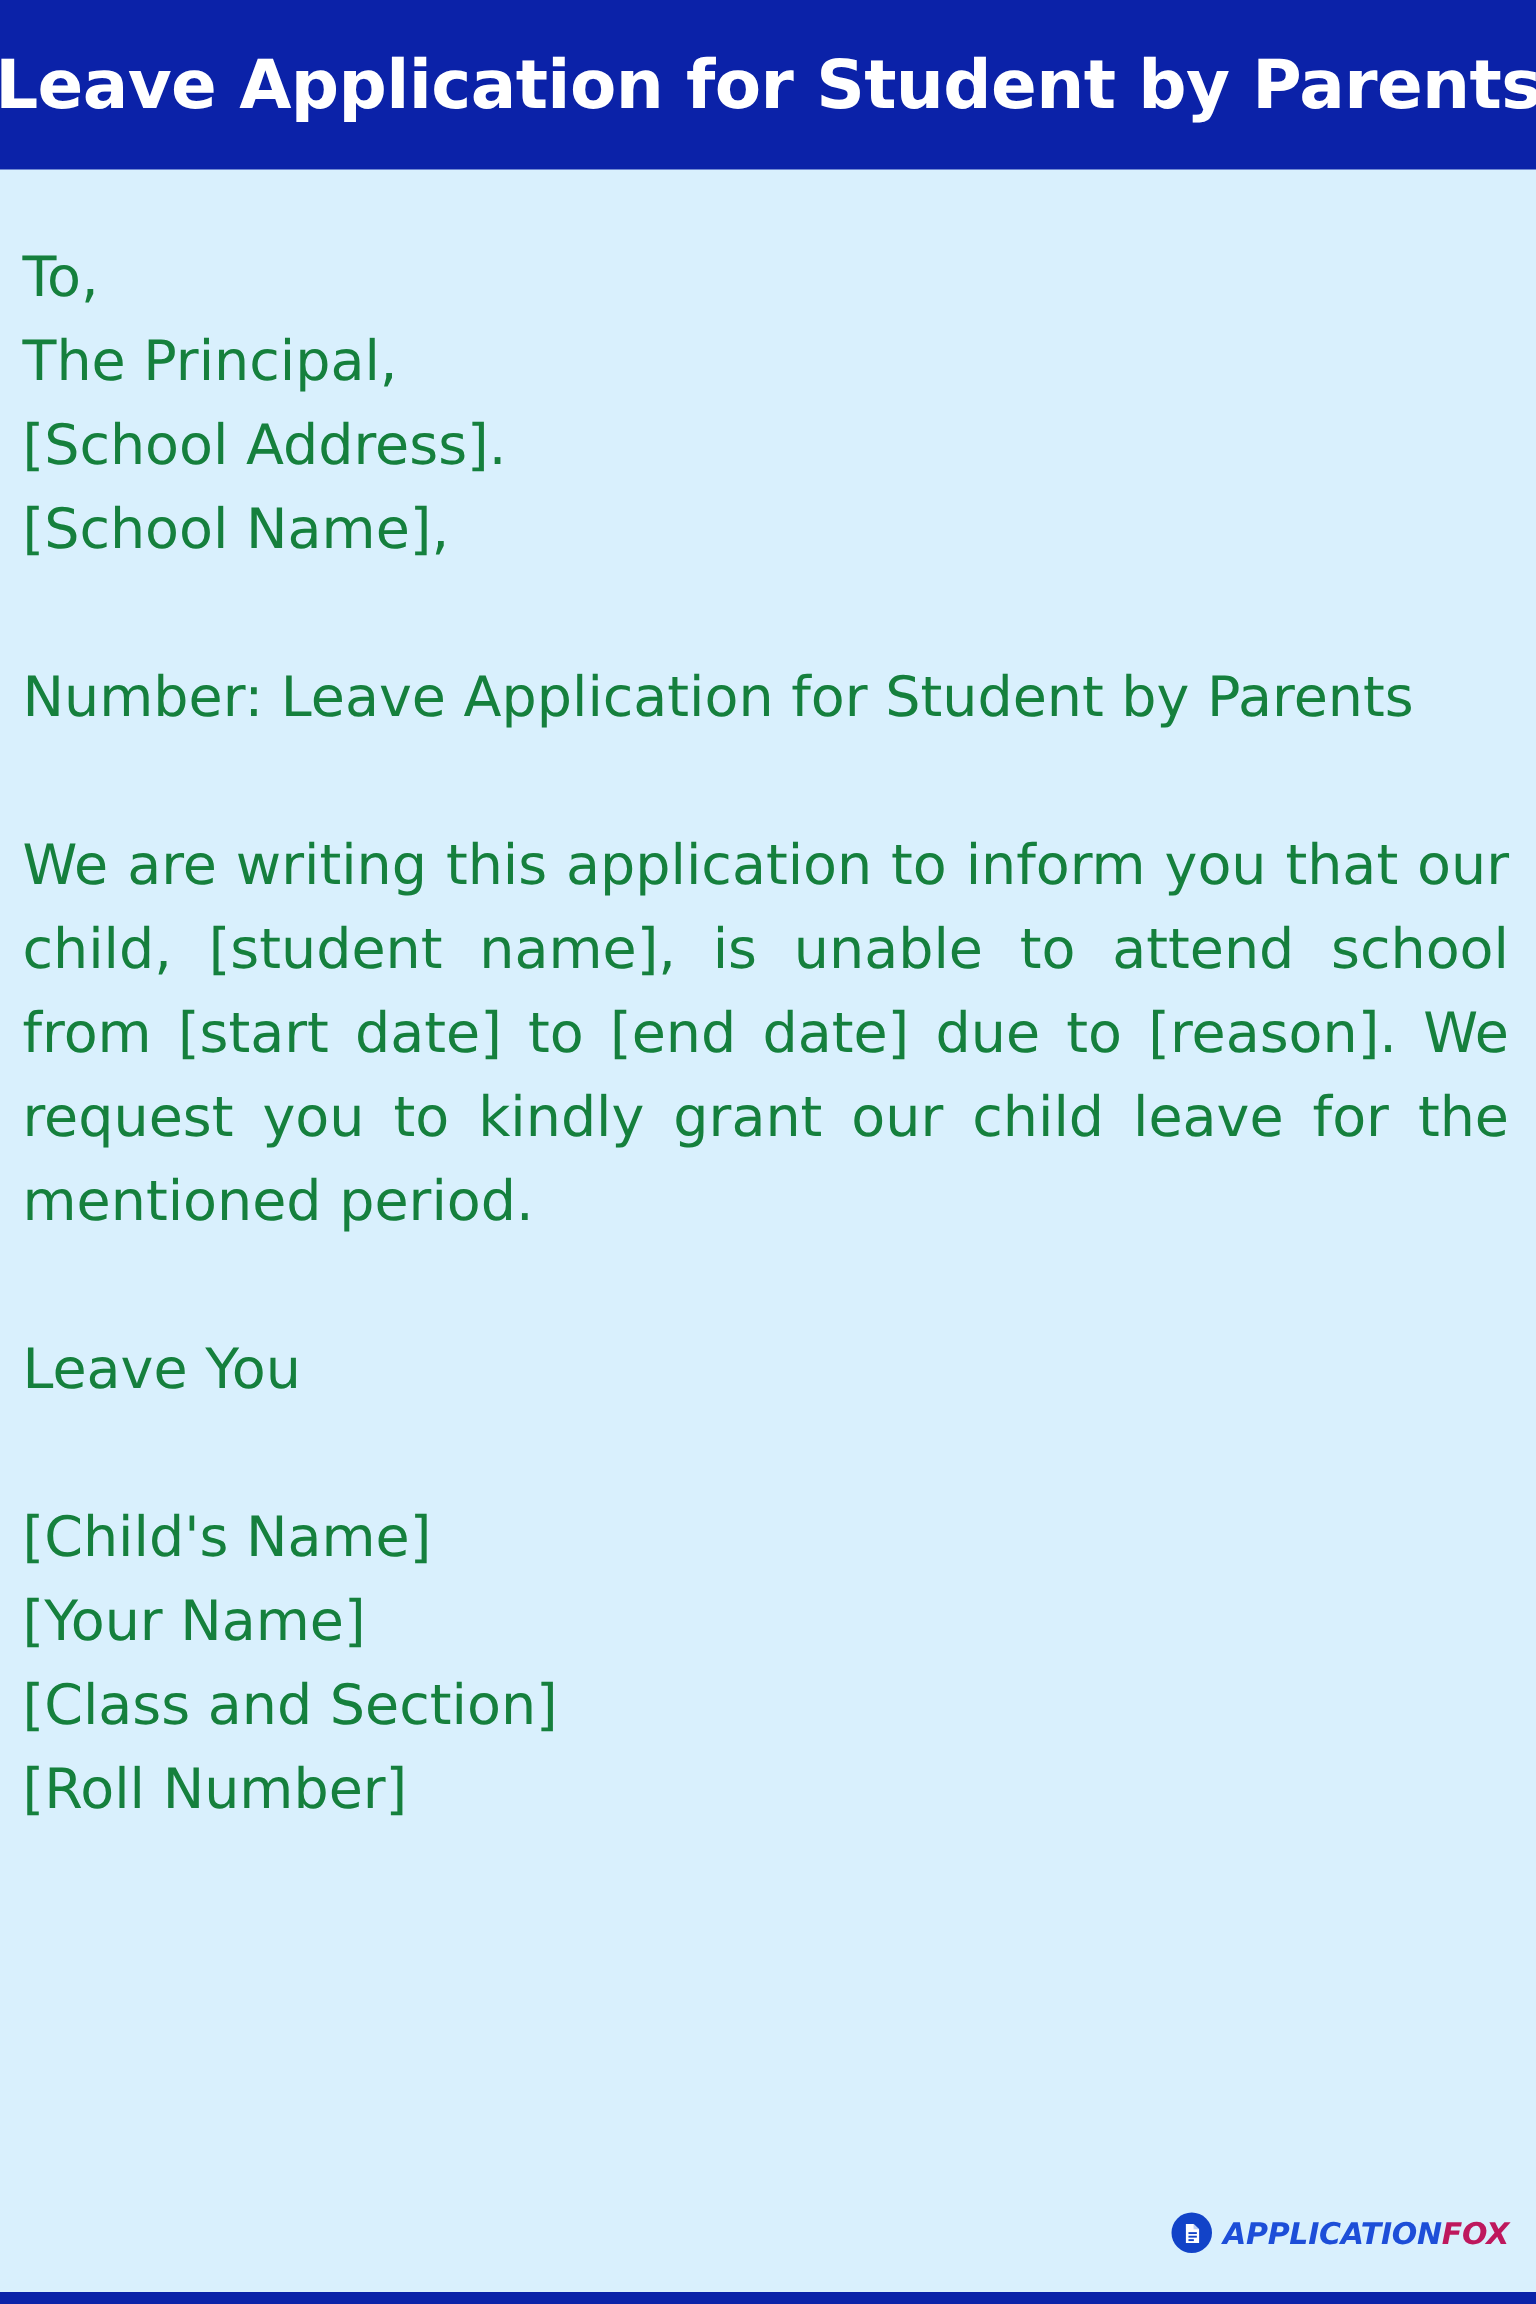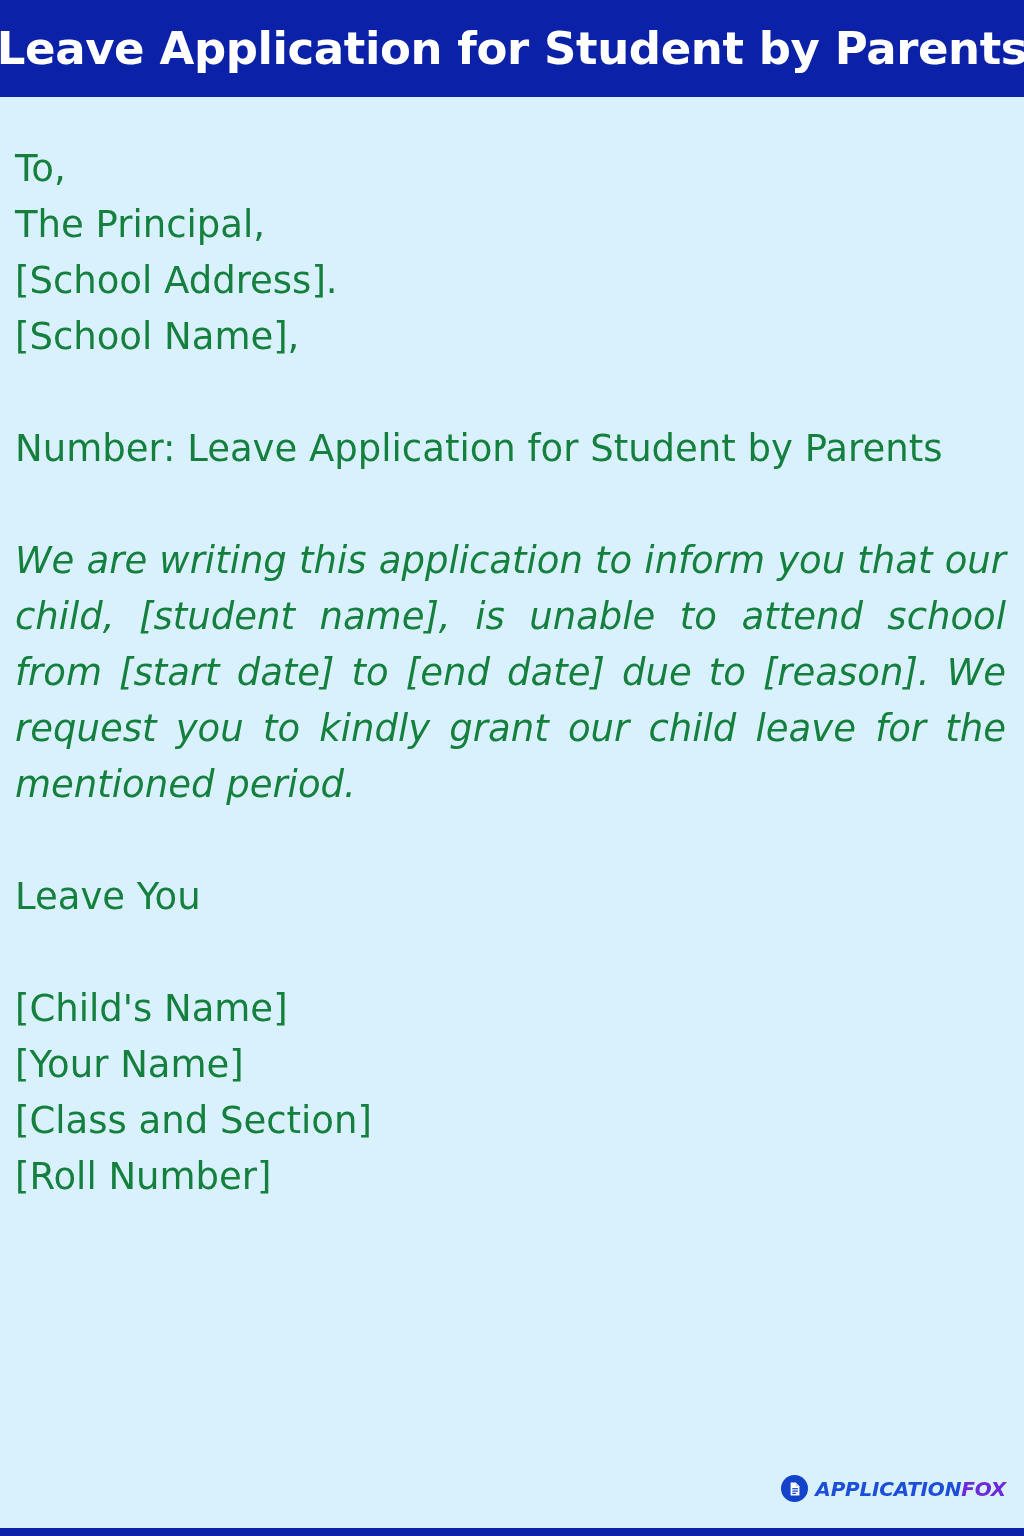--- a/index.html
+++ b/index.html
@@ -18,21 +18,21 @@
     width: 1024px;
     height: 1536px;
     background: #d9f0fd;
     box-sizing: border-box;
     display: flex;
     flex-direction: column;
   }
   
   .header-bar {
     width: 100%;
-    height: 97px;
+    height: 113px;
     background: #0b22a8;
     display: flex;
     align-items: center;
     justify-content: center;
     box-sizing: border-box;
     flex: 0 0 auto;
   }
   .header-title {
     color: #ffffff;
     font-family: "DejaVu Sans", sans-serif;
@@ -65,21 +65,20 @@
   }
   .subject-line,
   .salutation-line,
   .thanks-line,
   .sign-line {
     white-space: nowrap;
   }
   .para-justified {
     text-align: justify;
     text-align-last: left;
-    font-style: italic;
     -moz-text-align-last: left;
   }
   
   .footer-logo {
     position: absolute;
     right: 18px;
     bottom: 26px;
     display: flex;
     align-items: center;
     gap: 7px;
@@ -100,21 +99,21 @@
   .logo-text {
     font-family: "DejaVu Sans", sans-serif;
     font-weight: bold;
     font-style: italic;
     font-size: 20px;
     letter-spacing: -0.2px;
     line-height: 1;
     white-space: nowrap;
   }
   .logo-text .lt-blue { color: #1d4ed8; }
-  .logo-text .lt-dark { color: #6d28d9; }
+  .logo-text .lt-dark { color: #be185d; }
   
   .footer-bar {
     width: 100%;
     height: 8px;
     background: #0b22a8;
     flex: 0 0 auto;
   }
 </style>
 </head>
 <body>

